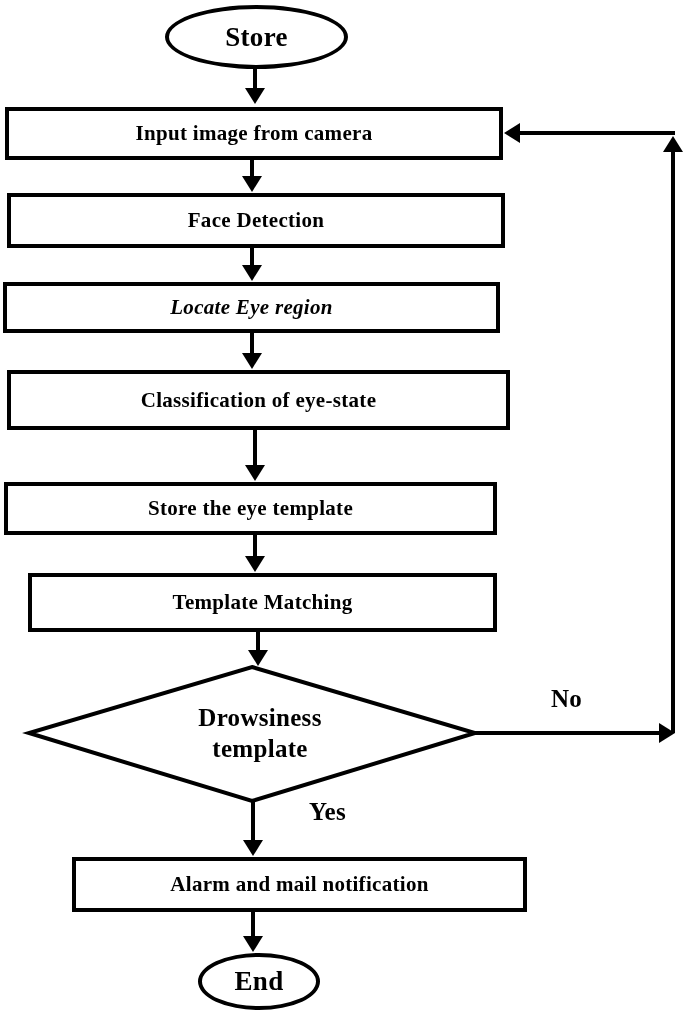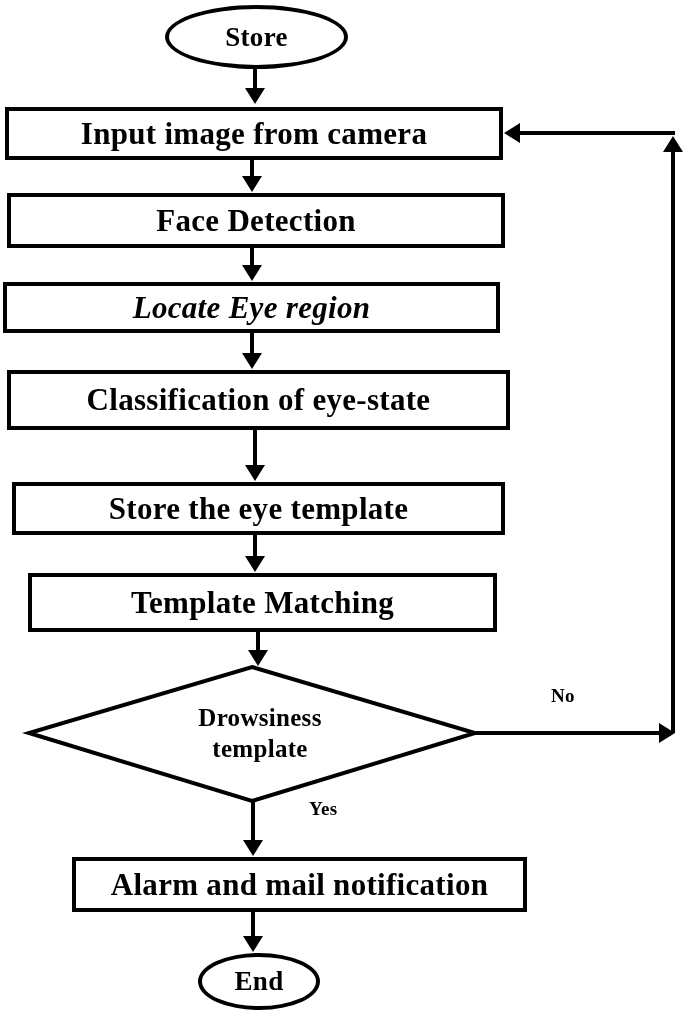--- a/index.html
+++ b/index.html
@@ -25,21 +25,21 @@
   }
   .node {
     position: absolute;
     box-sizing: border-box;
     display: flex;
     align-items: center;
     justify-content: center;
     background: #ffffff;
     border: 4px solid #000000;
     font-weight: bold;
-    font-size: 31px;
+    font-size: 21px;
     text-align: center;
     z-index: 2;
     letter-spacing: 0.3px;
   }
   .terminator {
     border-radius: 50%;
     font-size: 27px;
   }
   .diamond-label {
     position: absolute;
@@ -49,21 +49,21 @@
     text-align: center;
     font-weight: bold;
     font-size: 25px;
     line-height: 31px;
     z-index: 2;
     letter-spacing: 0.3px;
   }
   .edge-label {
     position: absolute;
     font-weight: bold;
-    font-size: 19px;
+    font-size: 25px;
     z-index: 2;
     letter-spacing: 0.3px;
   }
   .edge-label.yes { left: 309px; top: 798px; }
   .edge-label.no  { left: 551px; top: 685px; }
 </style>
 </head>
 <body>
 
 <div class="canvas">
@@ -138,21 +138,21 @@
   <div class="node terminator" style="left:165px; top:5px; width:183px; height:64px;">Store</div>
 
   <div class="node" style="left:5px; top:107px; width:498px; height:53px;">Input image from camera</div>
 
   <div class="node" style="left:7px; top:193px; width:498px; height:55px;">Face Detection</div>
 
   <div class="node" style="left:3px; top:282px; width:497px; height:51px;font-style:italic;">Locate Eye region</div>
 
   <div class="node" style="left:7px; top:370px; width:503px; height:60px;">Classification of eye-state</div>
 
-  <div class="node" style="left:12px; top:482px; width:493px; height:53px;">Store the eye template</div>
+  <div class="node" style="left:4px; top:482px; width:493px; height:53px;">Store the eye template</div>
 
   <div class="node" style="left:28px; top:573px; width:469px; height:59px;">Template Matching</div>
 
   <div class="diamond-label">Drowsiness template</div>
 
   <div class="node" style="left:40px; top:857px; width:455px; height:55px;margin-left:32px;">Alarm and mail notification</div>
 
   <div class="node terminator" style="left:198px; top:953px; width:122px; height:57px;">End</div>
 
   <div class="edge-label yes">Yes</div>

